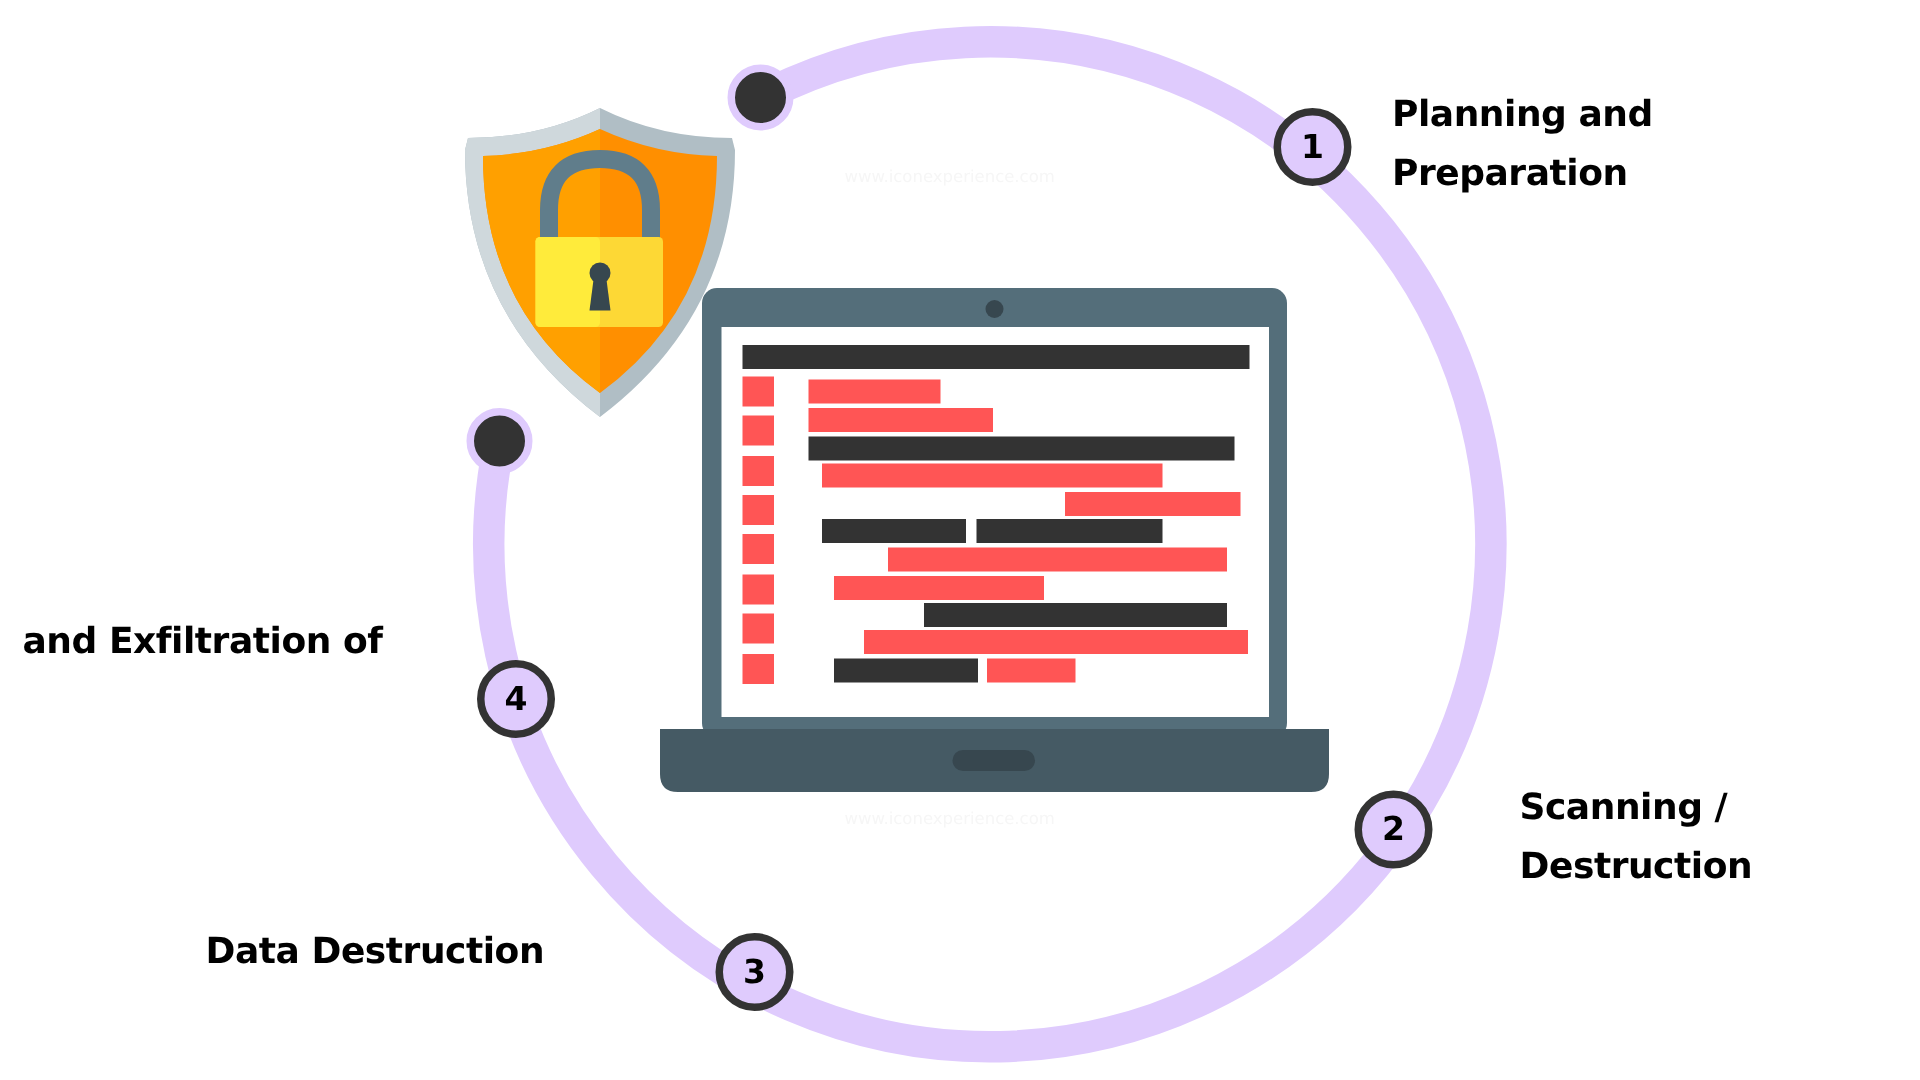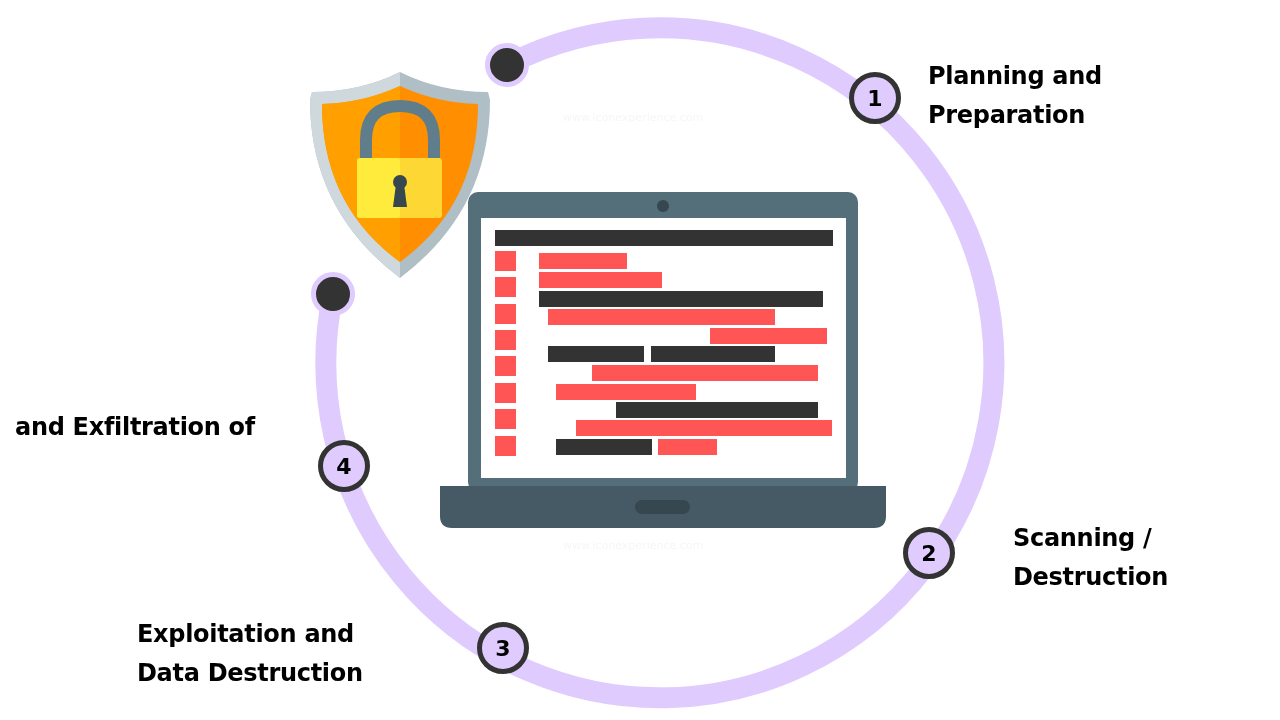--- a/index.html
+++ b/index.html
@@ -103,19 +103,18 @@
   <div>Planning and</div>
   <div>Preparation</div>
 </div>
 
 <div class="label" style="left:977px; top:519px;margin-left:36px;">
   <div>Scanning /</div>
   <div>Destruction</div>
 </div>
 
 <div class="label" style="left:137px; top:615px;">
-  <div>Exploitation and</div>
   <div>Data Destruction</div>
 </div>
 
 <div class="label" style="left:15px; top:408px;">
   <div>and Exfiltration of</div>
 </div>
 
 </body></html>

